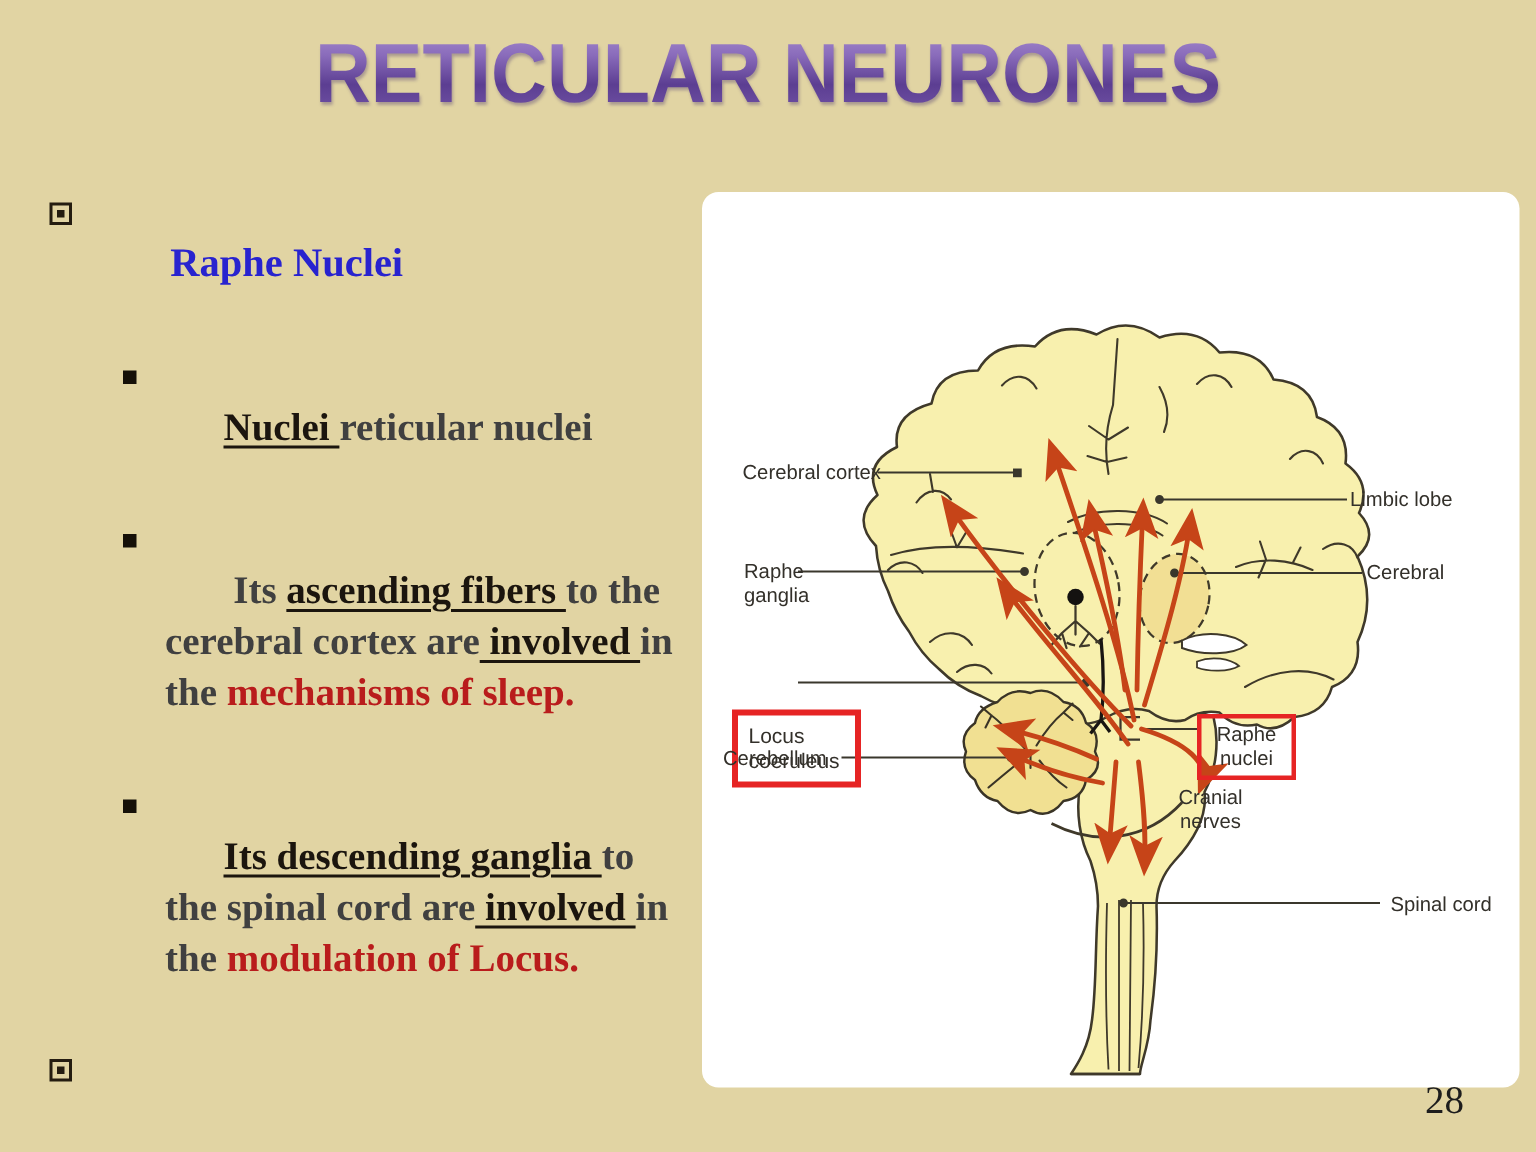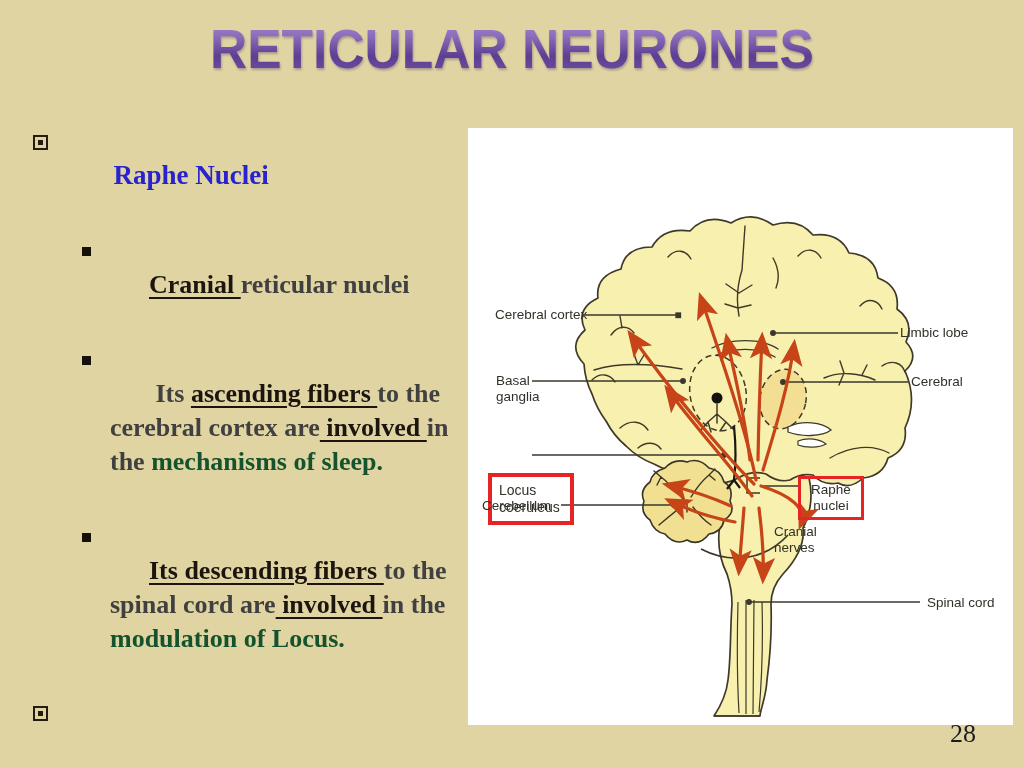--- a/index.html
+++ b/index.html
@@ -35,70 +35,70 @@
     font-weight:bold;color:#1b150e;
   }
   .item{position:relative;white-space:pre-wrap;}
   .l1{padding-left:73px;font-size:27px;line-height:33px;margin:0 0 9px;color:#2823cf;}
   .l2{padding-left:110px;width:352px;font-size:26px;line-height:34px;margin:0 0 7px;}
   .b1{position:absolute;left:33px;top:9px;width:11px;height:11px;border:2.2px solid #241c10;
       display:flex;align-items:center;justify-content:center;}
   .b1i{width:5px;height:5px;background:#241c10;}
   .b2{position:absolute;left:82px;top:13px;width:9px;height:9px;background:#151008;}
   .u,.magu{text-decoration:underline;text-decoration-thickness:2px;text-underline-offset:4px;}
-  .red{color:#14532d;}
+  .red{color:#b91c1c;}
   .k{color:#404040;}
 
   
   #figure{
     position:absolute;left:468px;top:128px;width:545px;height:597px;
-    background:#ffffff;z-index:1;
+    background:#ffffff;z-index:1;border-radius:11px;
   }
   #figure svg{position:absolute;left:0;top:0;}
   .dlabel{
     position:absolute;
     font-family:"Liberation Sans", sans-serif;
     font-size:13.5px;line-height:15.5px;color:#33302a;z-index:2;
   }
   .redbox{
     position:absolute;border:4px solid #e62424;background:transparent;z-index:2;
     font-family:"Liberation Sans", sans-serif;color:#33302a;
   }
   .redbox.locus{left:20px;top:306px;width:64px;padding:5px 7px;font-size:14px;line-height:17px;margin-top:39px;}
   .redbox.raphe{left:330px;top:348px;width:50px;padding:3px 5px;font-size:13.5px;line-height:16px;text-align:center;border-width:3.5px;}
-  .cranial{left:306px;top:396px;width:66px;}
+  .cranial{left:306px;top:396px;width:66px;text-align:center;}
 
   .pagenum{
     position:absolute;left:950px;top:719px;z-index:4;
     font-family:"Liberation Serif", serif;font-size:26px;color:#1d1d1d;
   }
 </style>
 </head>
 <body>
 
 <div class="slide">
 
   <h1 class="title">RETICULAR NEURONES</h1>
 
   <div id="content">
 
     <div class="item l1">
       <span class="b1"><span class="b1i"></span></span><span>Raphe Nuclei</span>
     </div>
 
     <div class="item l2">
-      <span class="b2"></span><span class="u">Cranial </span><span class="k">reticular nuclei</span>
+      <span class="b2"></span><span class="u">Nuclei </span><span class="k">reticular nuclei</span>
     </div>
 
     <div class="item l2">
       <span class="b2"></span><span class="k"> Its </span><span class="u">ascending fibers </span><span class="k">to the cerebral cortex are</span><span class="u"> involved </span><span class="k">in the </span><span class="red">mechanisms of sleep.</span>
     </div>
 
     <div class="item l2">
-      <span class="b2"></span><span class="u">Its descending fibers </span><span class="k">to the spinal cord are</span><span class="u"> involved </span><span class="k">in the </span><span class="red">modulation of Locus.</span>
+      <span class="b2"></span><span class="u">Its descending ganglia </span><span class="k">to the spinal cord are</span><span class="u"> involved </span><span class="k">in the </span><span class="red">modulation of Locus.</span>
     </div>
 
     <div class="item l1">
       <span class="b1"><span class="b1i"></span></span>
     </div>
 
   </div>
 
   <div id="figure">
     <svg width="545" height="597" viewBox="0 0 545 597">
@@ -202,21 +202,21 @@
         <path d="M276,380 L271,442"></path>
         <path d="M291,380 C295,412 296,430 295,450"></path>
         <path d="M263,378 C241,368 221,362 200,357"></path>
         <path d="M267,394 C243,390 223,383 202,373"></path>
         <path d="M293,358 C323,367 339,381 333,396"></path>
       </g>
     </svg>
 
     <div class="dlabel" style="left:27px;top:179px;">Cerebral cortex</div>
     <div class="dlabel" style="left:432px;top:197px;">Limbic lobe</div>
-    <div class="dlabel" style="left:28px;top:245px;width:52px;">Basal ganglia</div>
+    <div class="dlabel" style="left:28px;top:245px;width:52px;">Raphe ganglia</div>
     <div class="dlabel" style="left:443px;top:246px;">Cerebral</div>
     <div class="redbox locus"><span>Locus coeruleus</span></div>
     <div class="dlabel" style="left:14px;top:370px;">Cerebellum</div>
     <div class="redbox raphe"><span>Raphe nuclei</span></div>
     <div class="dlabel cranial">Cranial nerves</div>
     <div class="dlabel" style="left:459px;top:467px;">Spinal cord</div>
   </div>
 
   <div class="pagenum">28</div>
 

